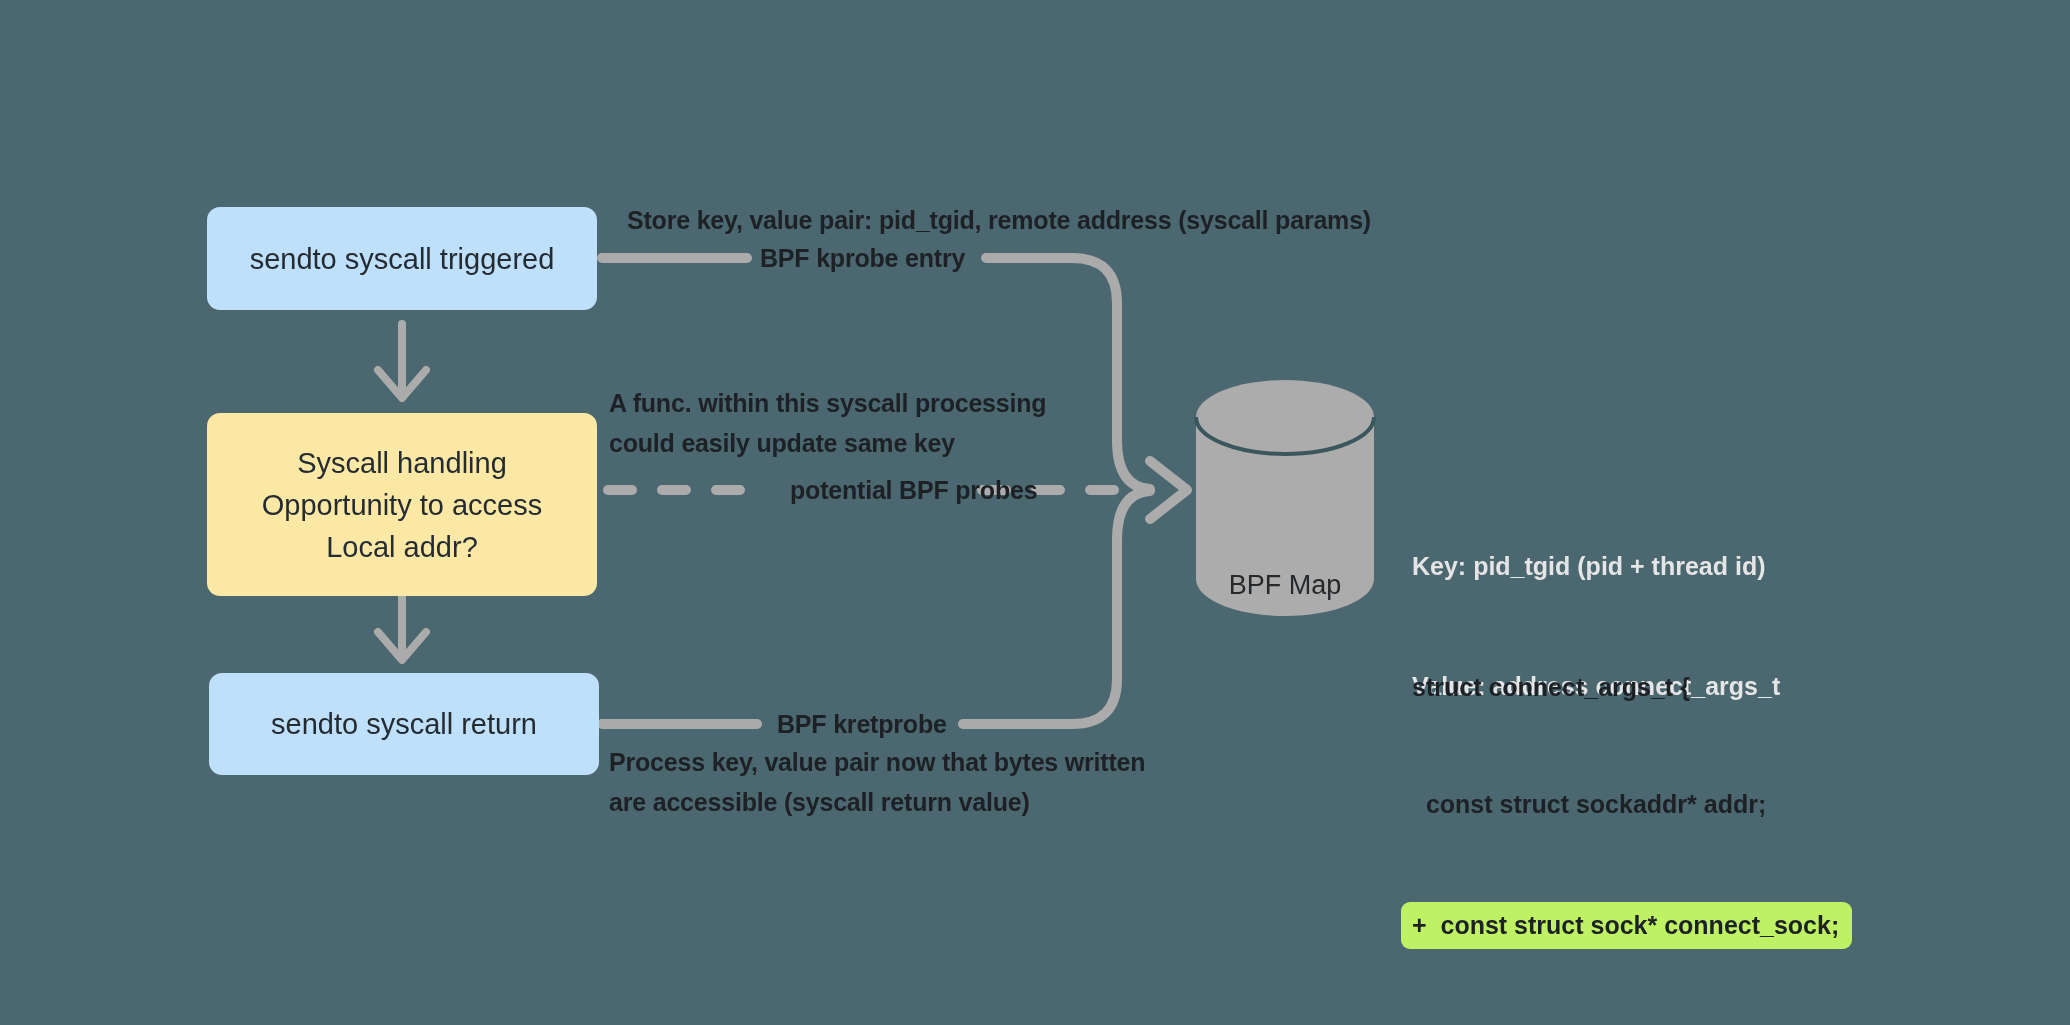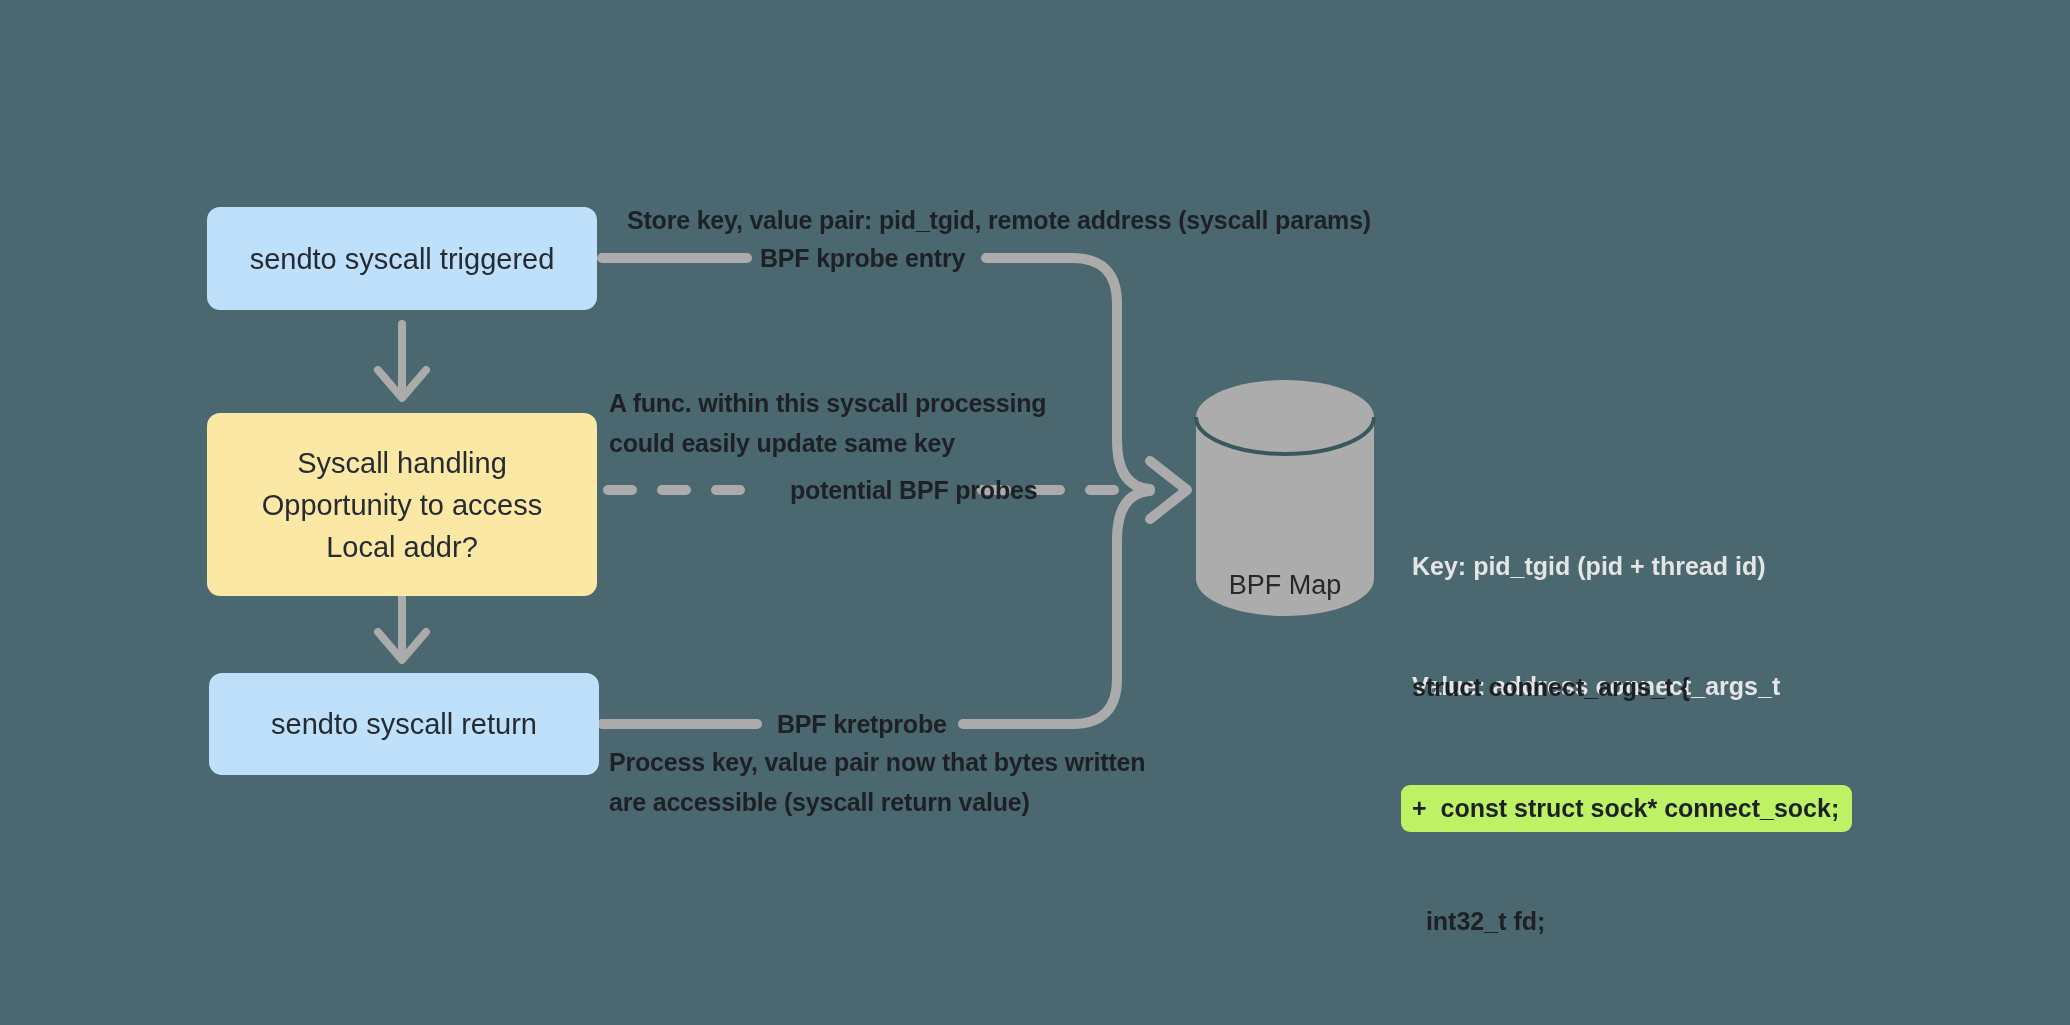--- a/index.html
+++ b/index.html
@@ -110,18 +110,19 @@
 
   <div class="abs map-label" style="left:1196px;top:522px;">BPF Map</div>
 
   <div class="abs kv" style="left:1412px;top:466px;">
     <div>Key: pid_tgid (pid + thread id)</div>
     <div>Value: address connect_args_t</div>
   </div>
 
   <div class="abs code" style="left:1412px;top:590px;">
     <div class="code-line">struct connect_args_t {</div>
+    <div class="code-line">  const struct sockaddr* addr;</div>
     <div class="code-line"><span class="hl">+  const struct sock* connect_sock;</span></div>
     <div class="code-line">  int32_t fd;</div>
     
   </div>
 
 </div>
 
 </body></html>

